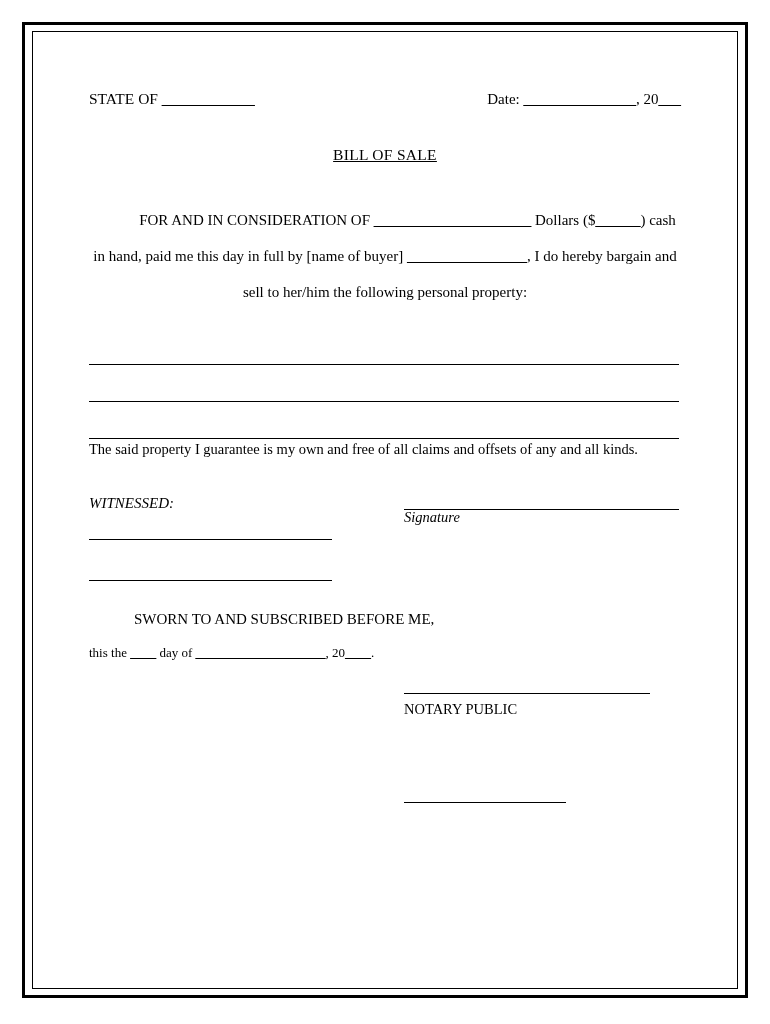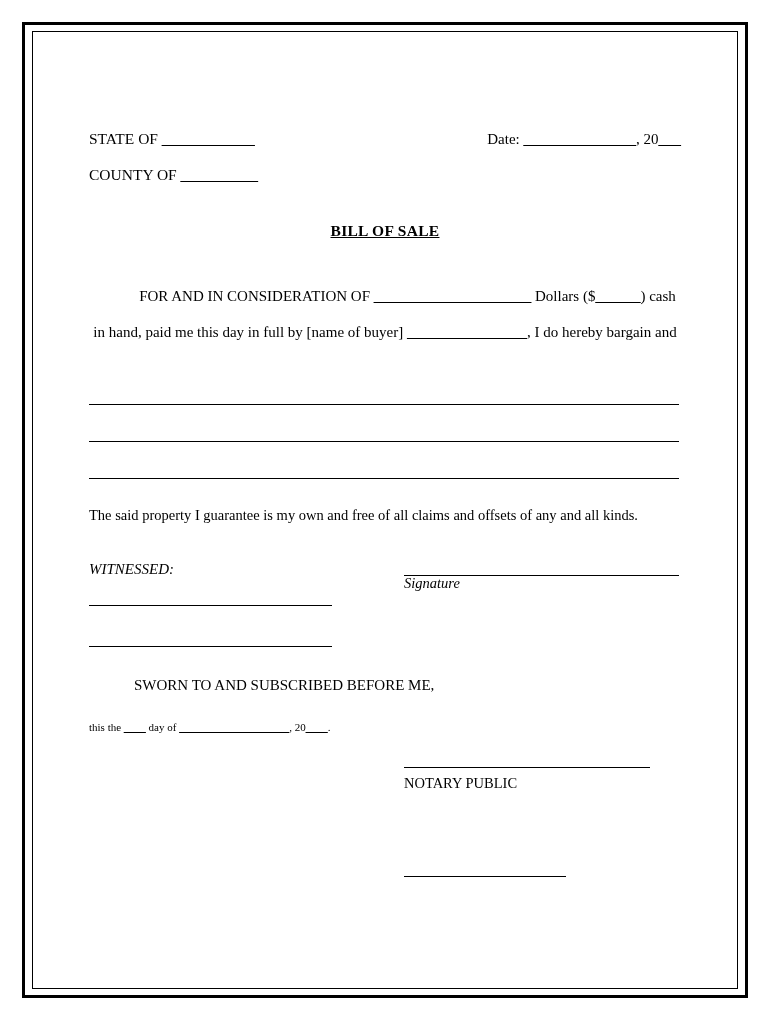--- a/index.html
+++ b/index.html
@@ -57,33 +57,32 @@
   }
   .line-county {
     font-size: 15.5px;
     line-height: 22px;
     margin-top: 14px;
   }
   .date-block {
     font-size: 15px;
     line-height: 22px;
     white-space: nowrap;
-    margin-top: 40px;
   }
   .u {
     text-decoration: underline;
     white-space: pre;
   }
   .title-wrap {
     text-align: center;
     margin-top: 36px;
   }
   .title {
     font-size: 15.5px;
-    font-weight: bold;
+    font-weight: normal;
     text-decoration: underline;
     letter-spacing: 0.3px;
   }
   .para {
     margin-top: 38px;
     font-size: 15px;
     line-height: 36px;
     text-align: center;
   }
   .indent {
@@ -92,21 +91,20 @@
   }
   .fill-lines {
     margin-top: 18px;
   }
   .fill-line {
     border-bottom: 1px solid #000000;
     height: 36px;
     width: 590px;
   }
   .guarantee {
-    margin-top: 26px;
     font-size: 14.5px;
     line-height: 20px;
   }
   .witness-section {
     margin-top: 36px;
     position: relative;
     height: 100px;
     font-style: italic;
   }
   .witness-label {
@@ -139,22 +137,22 @@
   .sworn {
     margin-top: 14px;
     font-size: 15px;
     line-height: 20px;
   }
   .sworn .indent2 {
     display: inline-block;
     width: 45px;
   }
   .thisthe {
-    margin-top: 22px;
-    font-size: 11px;
+    margin-top: 14px;
+    font-size: 13px;
     line-height: 20px;
   }
   .notary-block {
     margin-top: 30px;
     position: relative;
     height: 130px;
   }
   .notary-line {
     position: absolute;
     left: 315px;
@@ -195,37 +193,34 @@
       <div class="line-state">
         <span>STATE OF</span>
         <span class="u">____________</span>
       </div>
       <div class="date-block">
         <span>Date:</span>
         <span class="u">_______________</span><span>, 20</span><span class="u">___</span>
       </div>
     </div>
 
-    <div class="line-county">
-      <span>COUNTY OF</span>
-      <span class="u">__________</span>
-    </div>
 
     <div class="title-wrap">
       <span class="title">BILL OF SALE</span>
     </div>
 
     <div class="para">
       <span class="indent"></span><span>FOR AND IN CONSIDERATION OF</span>
       <span class="u">_____________________</span>
       <span>Dollars ($</span><span class="u">______</span><span>) cash</span>
       <br>
       <span>in hand, paid me this day in full by [name of buyer]</span>
       <span class="u">________________</span><span>, I do hereby bargain and</span>
       <br>
+      <span>sell to her/him the following personal property:</span>
     </div>
 
     <div class="fill-lines">
       <div class="fill-line"></div>
       <div class="fill-line"></div>
       <div class="fill-line"></div>
     </div>
 
     <div class="guarantee">The said property I guarantee is my own and free of all claims and offsets of any and all kinds.</div>
 

